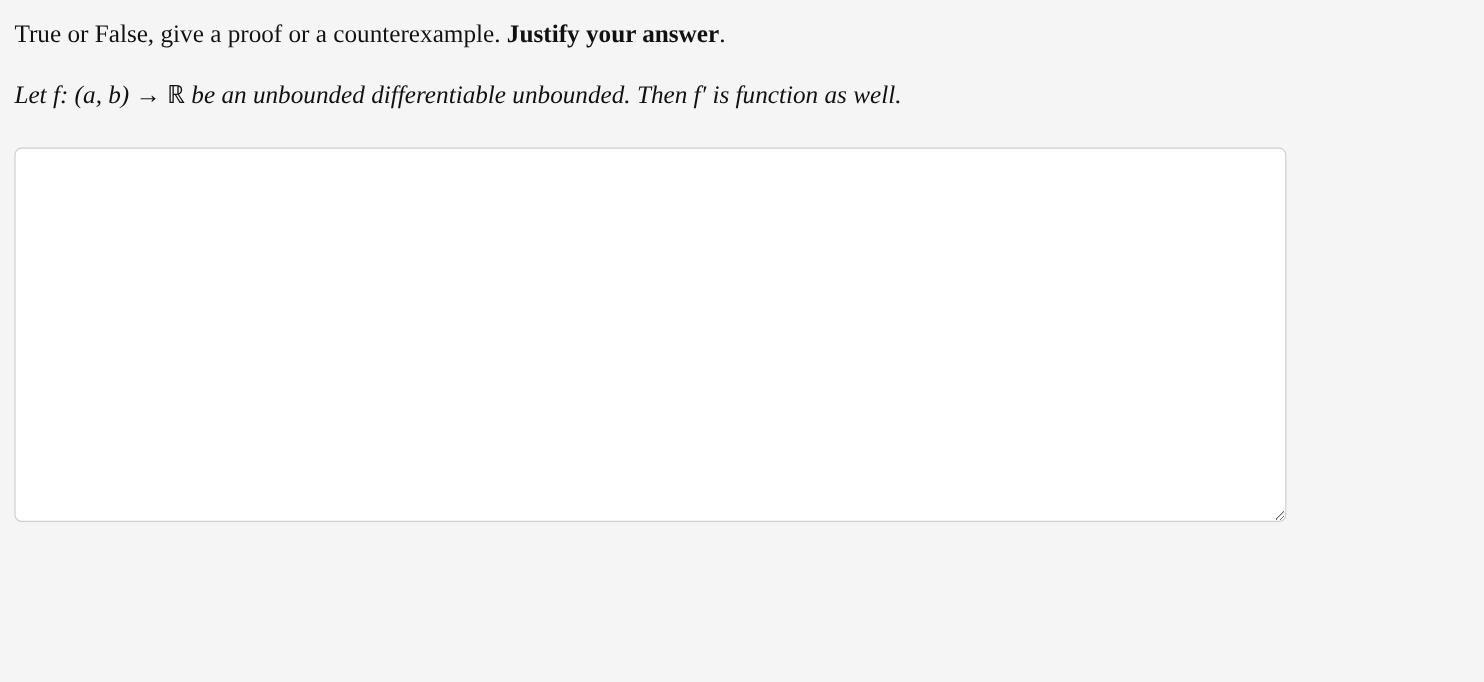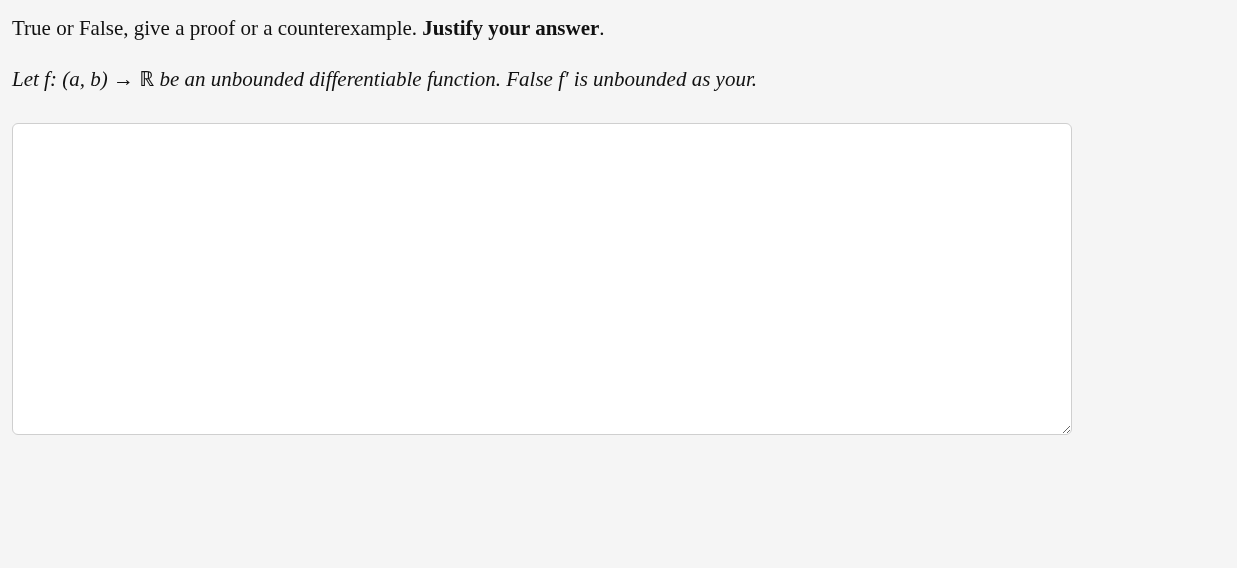--- a/index.html
+++ b/index.html
@@ -55,19 +55,19 @@
 </head>
 <body>
 
 
 
 <div class="prompt">
   <span>True or False, give a proof or a counterexample. </span><span class="bold">Justify your answer</span><span>.</span>
 </div>
 
 <div class="statement">
-  <span>Let </span><span class="math">f</span><span class="math upright">: (</span><span class="math">a</span><span class="math upright">, </span><span class="math">b</span><span class="math upright">) → </span><span class="bb">ℝ</span><span> be an unbounded differentiable function. False </span><span class="math">f</span><span class="math">′</span><span> is unbounded as your.</span>
+  <span>Let </span><span class="math">f</span><span class="math upright">: (</span><span class="math">a</span><span class="math upright">, </span><span class="math">b</span><span class="math upright">) → </span><span class="bb">ℝ</span><span> be an unbounded differentiable unbounded. Then </span><span class="math">f</span><span class="math">′</span><span> is function as well.</span>
 </div>
 
 <textarea class="answer-box" placeholder="" style=""></textarea>
 
 
 
 
 </body></html>

